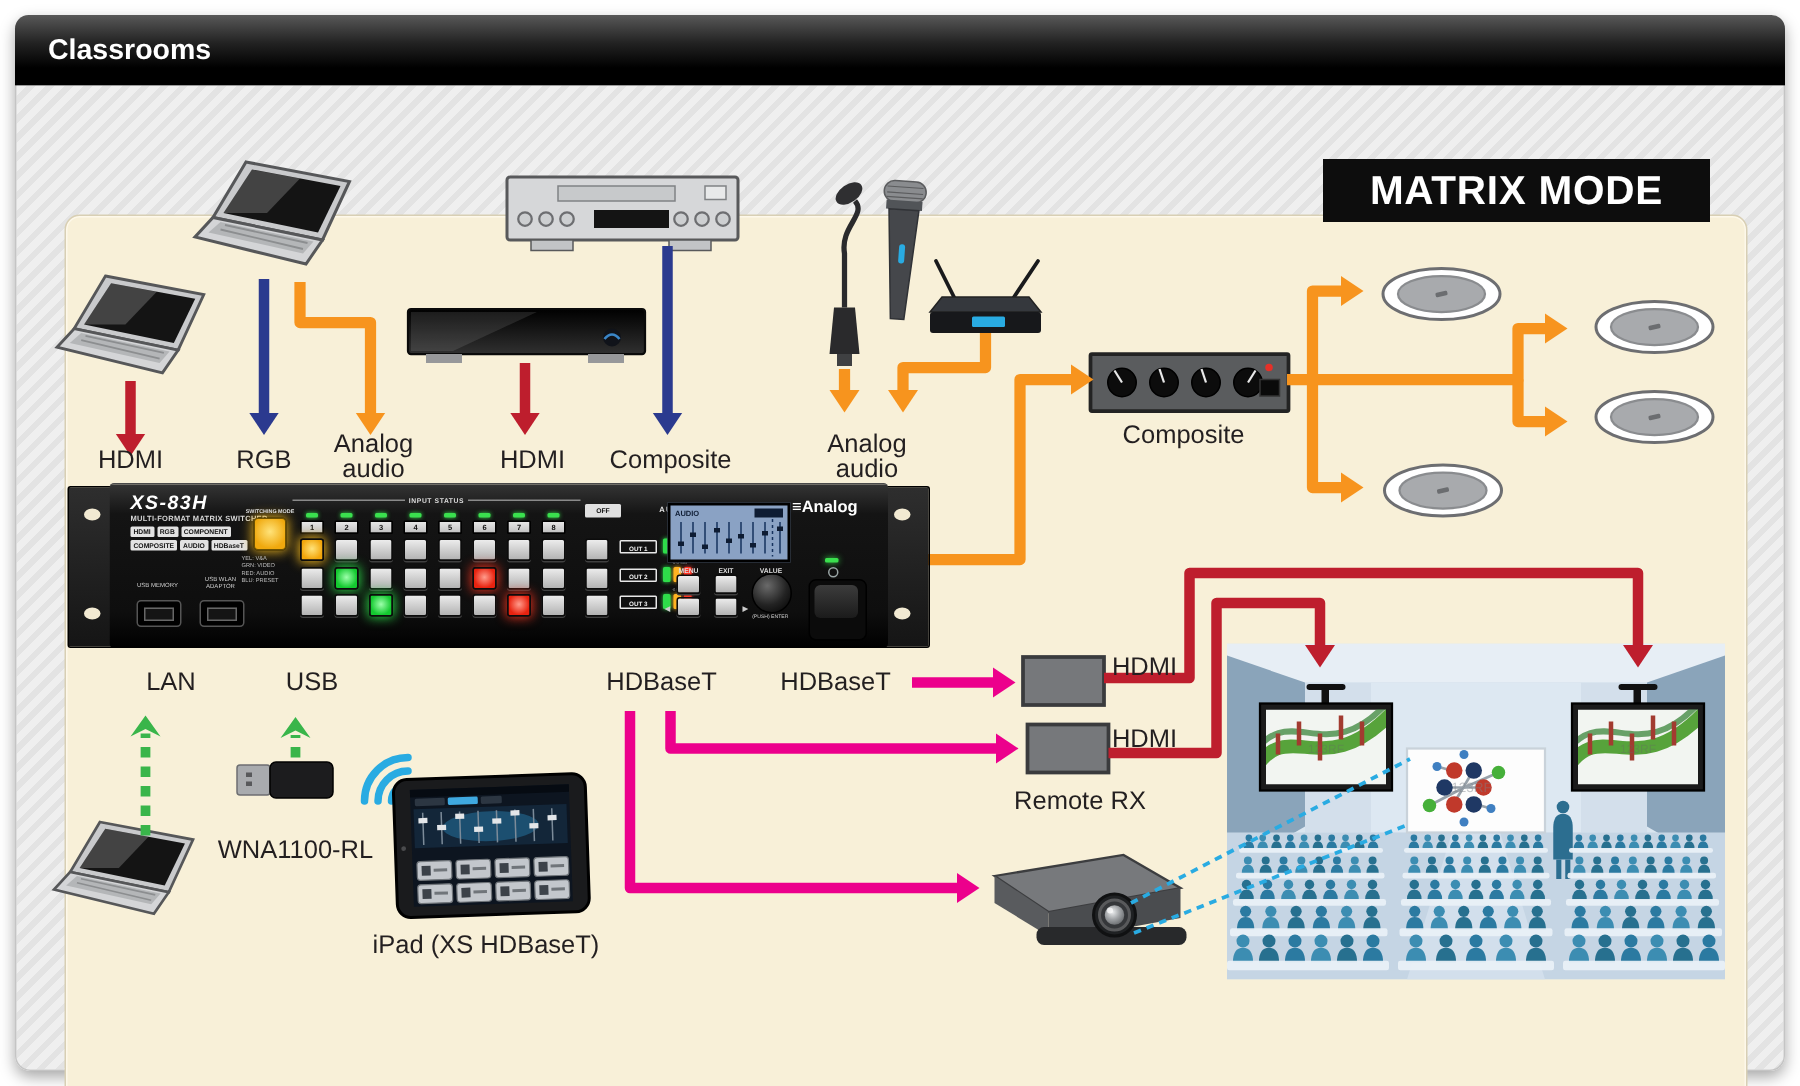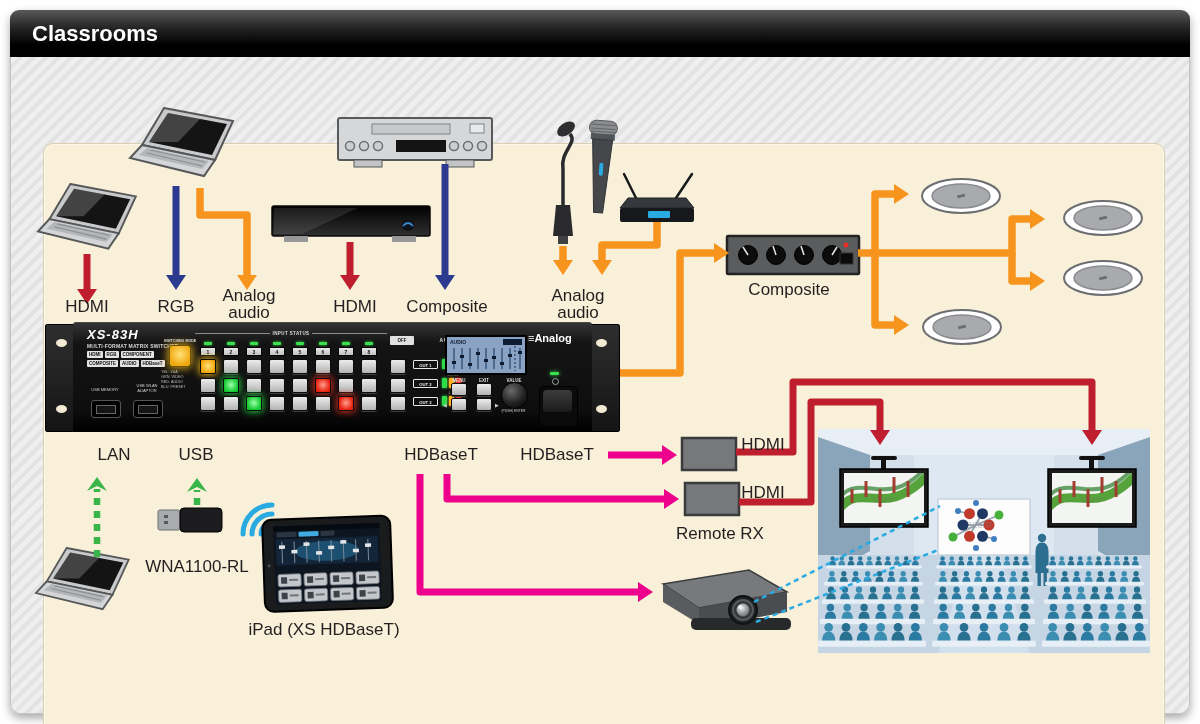--- a/index.html
+++ b/index.html
@@ -1,21 +1,21 @@
 <!DOCTYPE html>
 <html><head>
 <meta charset="utf-8">
 <style>
   html,body{margin:0;padding:0;background:#fff;font-family:"Liberation Sans",sans-serif;}
   .stage{position:relative;width:1200px;height:724px;background:#fff;overflow:hidden;}
   .frame{position:absolute;left:10px;top:10px;width:1180px;height:704px;border-radius:10px;
          box-shadow:0 4px 10px rgba(0,0,0,.35);}
   .topbar{position:absolute;left:0;top:0;width:100%;height:47px;border-radius:9px 9px 0 0;
           background:linear-gradient(#585858,#222 40%,#000 75%);}
-  .topbar .ttl{position:absolute;left:22px;top:0;line-height:47px;color:#fff;font-size:22px;font-weight:bold;text-align:center;}
+  .topbar .ttl{position:absolute;left:22px;top:0;line-height:47px;color:#fff;font-size:19px;font-weight:bold;text-align:center;}
   .panel{position:absolute;left:0;top:47px;width:1178px;height:656px;border:1px solid #c4c4c4;border-top:none;
          border-radius:0 0 10px 10px;
          background:repeating-linear-gradient(135deg,#efefef 0 5px,#e3e3e3 5px 9px);}
   .cream{position:absolute;left:32px;top:86px;width:1120px;height:602px;border-radius:10px;
          background:#f8f0d8;border:1px solid #d8cfb4;box-shadow:inset 0 0 0 1px #fdf8ea;}
   .matrix-badge{position:absolute;left:882px;top:106px;width:258px;height:42px;background:#0d0d0d;
          color:#fff;font-weight:bold;font-size:27px;line-height:42px;text-align:center;letter-spacing:.5px;}
   svg.main{position:absolute;left:0;top:0;width:1200px;height:724px;}
   .lbl{position:absolute;color:#231f20;font-size:17px;line-height:17px;text-align:center;}
 
@@ -807,29 +807,30 @@
   <div class="abs knob"></div>
   <div class="abs enter">(PUSH) ENTER</div>
   <div class="abs brand"><span>≡</span><span>Analog</span></div>
   <div class="abs pwrled"></div>
   <div class="abs pwrsym"></div>
   <div class="abs pwrbtn">
         <i></i>
       </div>
  </div>
 
+ <div class="matrix-badge">MATRIX MODE</div>
  <div class="lbl" style="left:51px;top:298px;width:72px">HDMI</div>
  <div class="lbl" style="left:140px;top:298px;width:72px">RGB</div>
  <div class="lbl" style="left:211px;top:287px;width:76px">Analog audio</div>
  <div class="lbl" style="left:319px;top:298px;width:72px">HDMI</div>
  <div class="lbl" style="left:401px;top:298px;width:92px">Composite</div>
  <div class="lbl" style="left:540px;top:287px;width:76px">Analog audio</div>
  <div class="lbl" style="left:744px;top:281px;width:90px">Composite</div>
  <div class="lbl" style="left:88px;top:446px;width:52px">LAN</div>
- <div class="lbl" style="left:170px;top:446px;width:52px">USB</div>
+ <div class="lbl" style="left:182px;top:446px;width:52px">USB</div>
  <div class="lbl" style="left:137px;top:558px;width:120px">WNA1100-RL</div>
  <div class="lbl" style="left:246px;top:621px;width:156px">iPad (XS HDBaseT)</div>
  <div class="lbl" style="left:398px;top:446px;width:86px">HDBaseT</div>
  <div class="lbl" style="left:514px;top:446px;width:86px">HDBaseT</div>
  <div class="lbl" style="left:738px;top:436px;width:50px">HDMI</div>
  <div class="lbl" style="left:738px;top:484px;width:50px">HDMI</div>
  <div class="lbl" style="left:659px;top:525px;width:122px">Remote RX</div>
 </div>
 
 </body></html>

